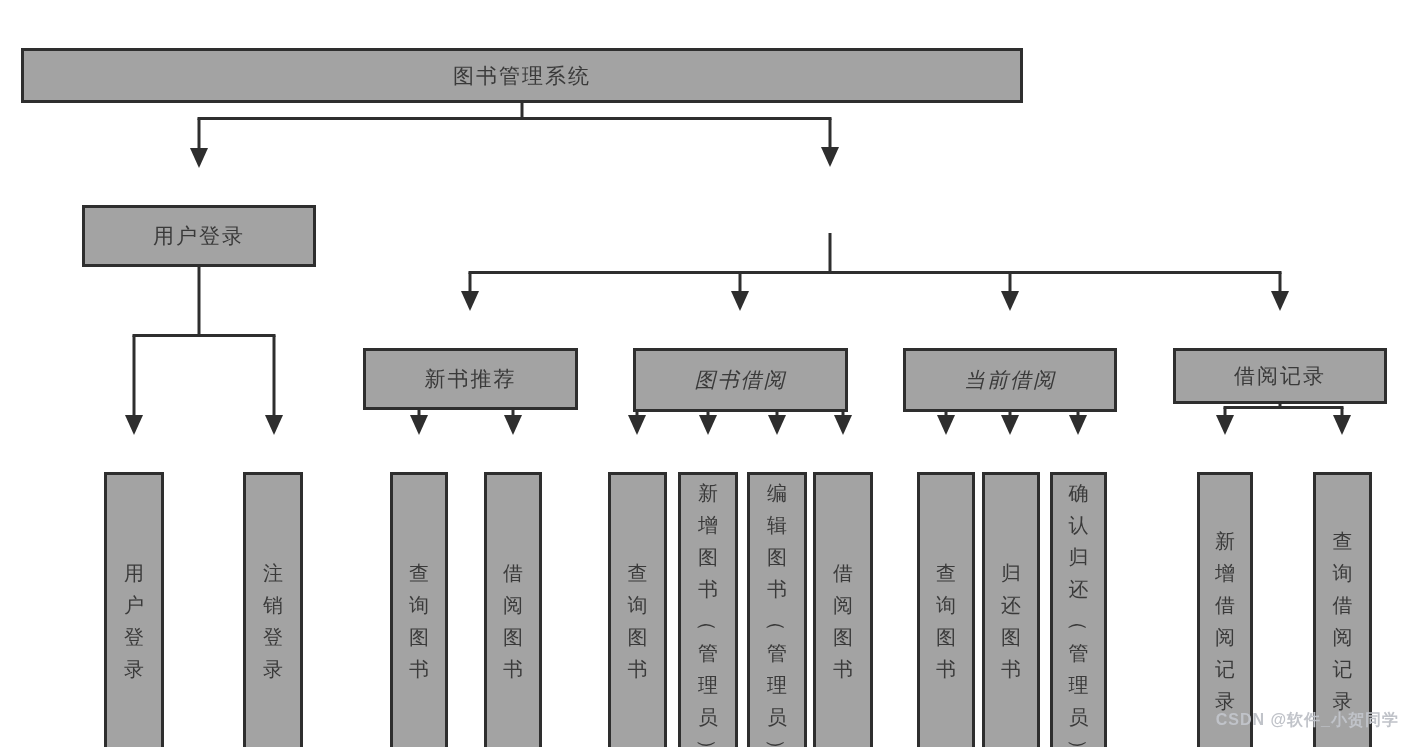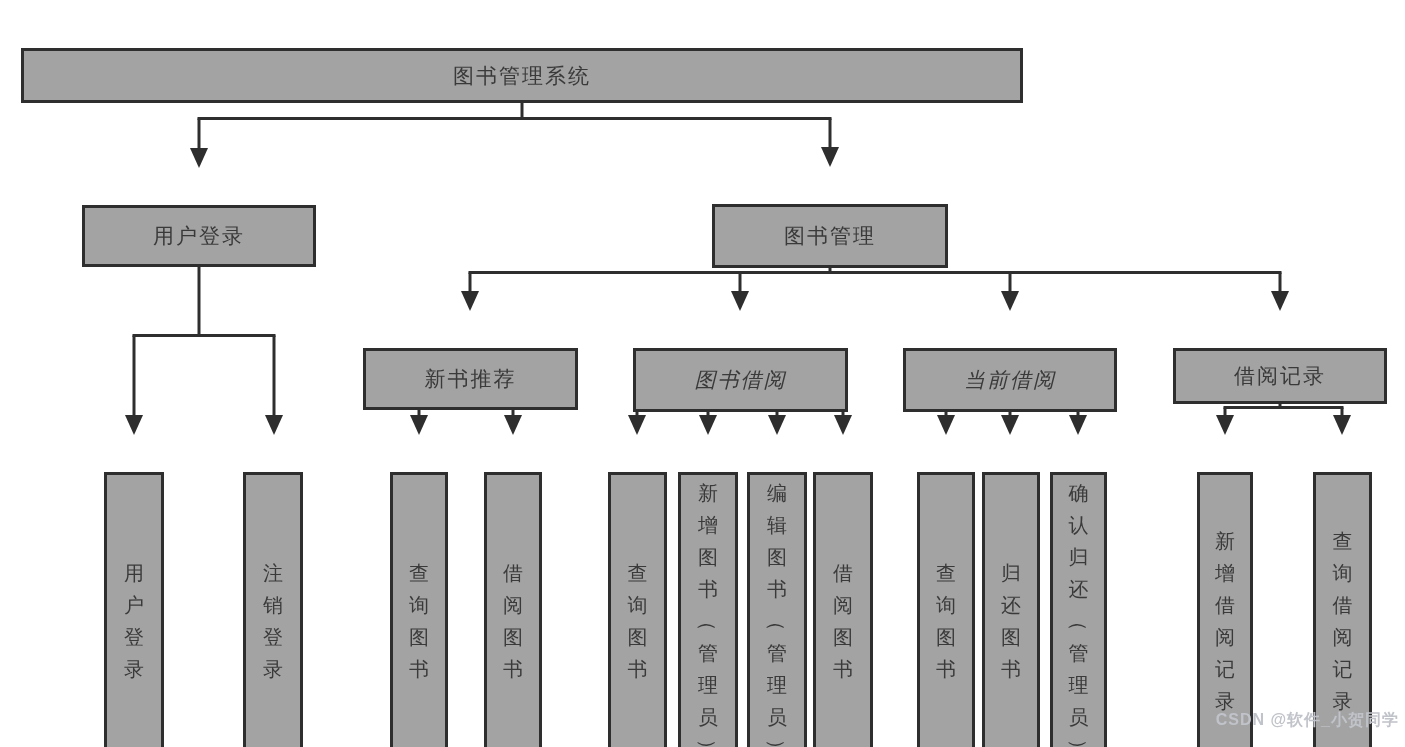--- a/index.html
+++ b/index.html
@@ -150,23 +150,20 @@
     </g>
   </svg>
 
   <div class="node hbox" style="left:21px; top:13px; width:1002px; height:55px;">
     <span class="label">图书管理系统</span>
   </div>
 
   <div class="node hbox" style="left:82px; top:170px; width:234px; height:62px;">
     <span class="label">用户登录</span>
   </div>
-  <div class="node hbox" style="left:712px; top:169px; width:236px; height:64px;">
-    <span class="label">图书管理</span>
-  </div>
 
   <div class="node hbox" style="left:363px; top:313px; width:215px; height:62px;align-items:center;">
     <span class="label">新书推荐</span>
   </div>
   <div class="node hbox" style="left:633px; top:313px; width:215px; height:64px;font-style:italic;">
     <span class="label">图书借阅</span>
   </div>
   <div class="node hbox" style="left:903px; top:313px; width:214px; height:64px;font-style:italic;">
     <span class="label">当前借阅</span>
   </div>

